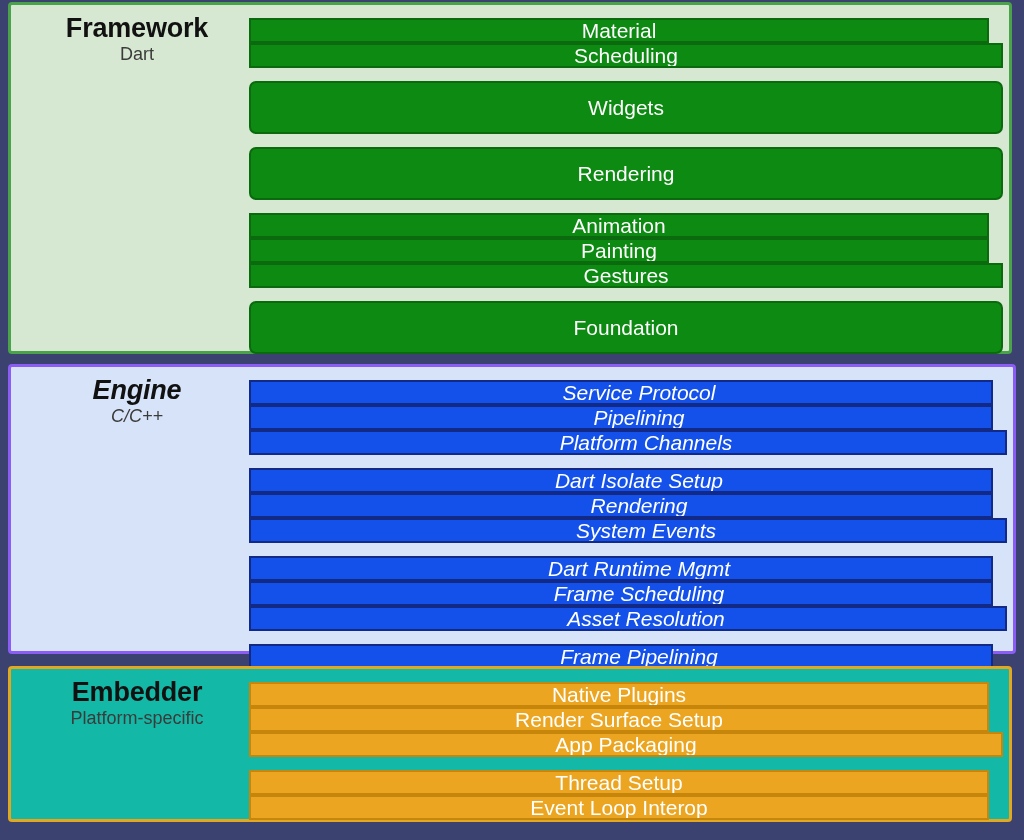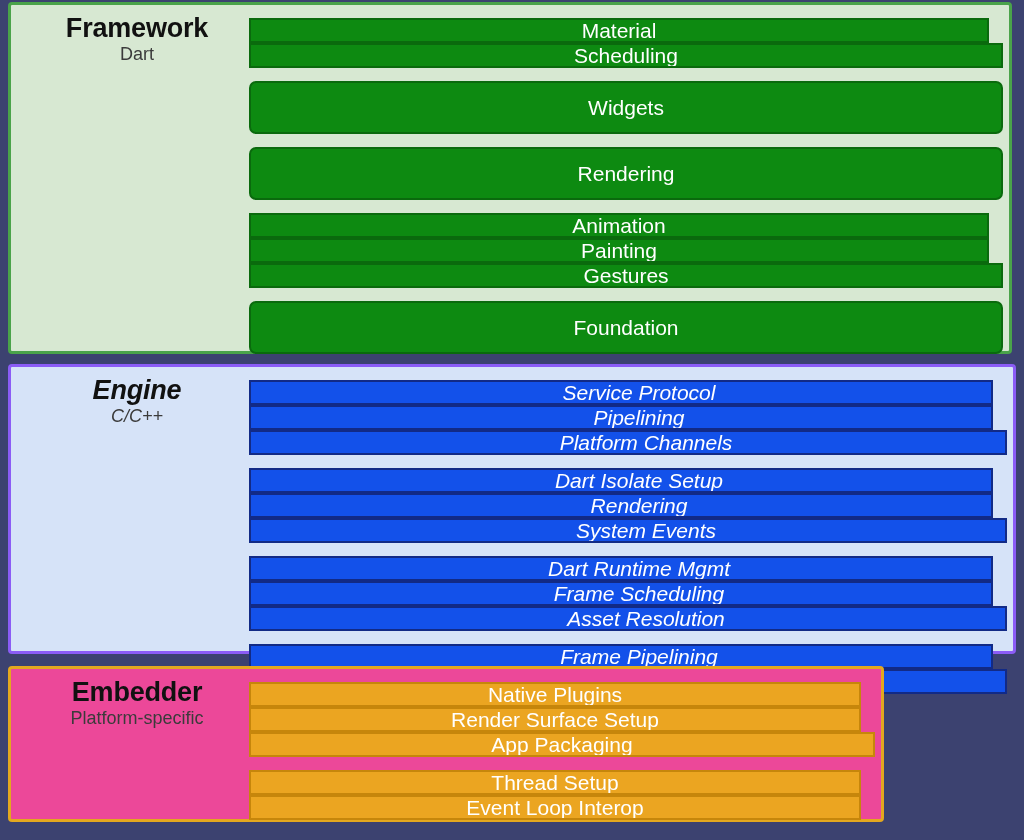--- a/index.html
+++ b/index.html
@@ -42,23 +42,23 @@
   .layer-engine {
     top: 364px;
     width: 1008px;
     height: 290px;
     background: #d6e3f8;
     border: 3px solid #8b5cf6;
     font-style: italic;
   }
   .layer-embedder {
     top: 666px;
-    width: 876px;
+    width: 1004px;
     height: 156px;
-    background: #ec4899;
+    background: #14b8a6;
     border: 3px solid #e3a81f;
   }
 
   
   .layer-title {
     width: 238px;
     flex: 0 0 238px;
     padding: 8px 0 0 14px;
     box-sizing: border-box;
   }

